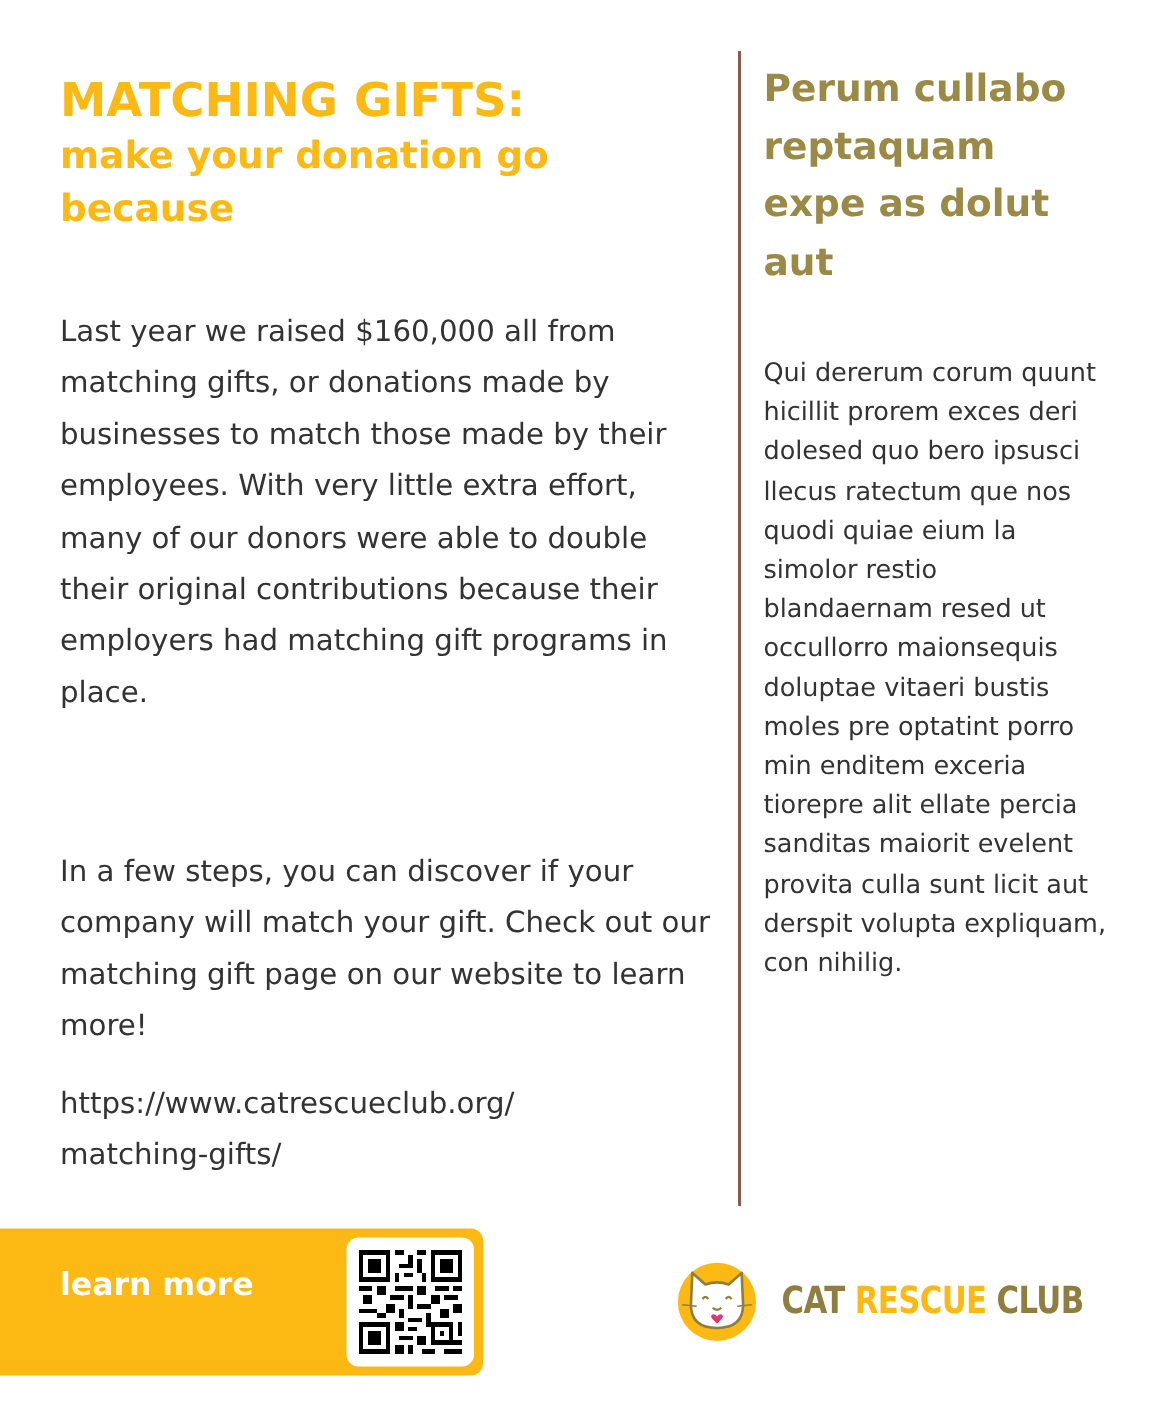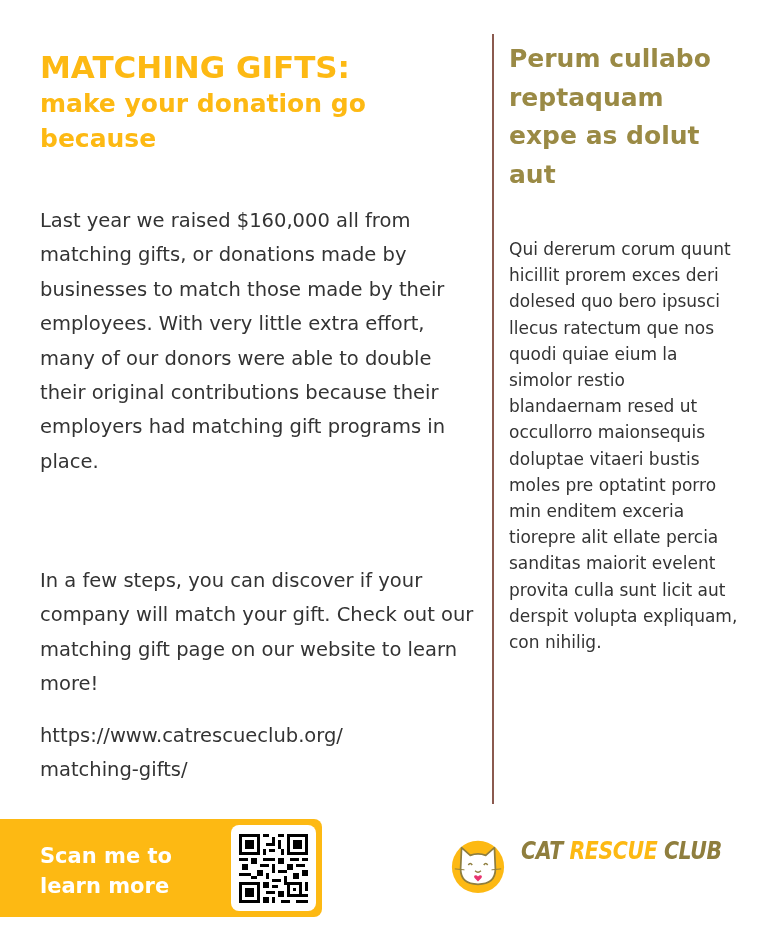--- a/index.html
+++ b/index.html
@@ -10,21 +10,21 @@
   .p1 { top:204px; }
   .p2 { top:564px; }
   .p3 { top:719px; }
   .divider { position:absolute; left:492px; top:34px; width:2px; height:770px; background:#8B5A4F; }
   .side-head { position:absolute; left:509px; top:40px; color:#9A8A45; font-weight:bold; font-size:25px; line-height:38.5px; width:230px; }
   .side-body { position:absolute; left:509px; top:236px; color:#333333; font-size:17px; line-height:26.2px; width:230px; }
   .scan-box { position:absolute; left:0; top:819px; width:322px; height:98px; background:#FDB913; border-radius:0 8px 8px 0; }
   .scan-text { position:absolute; left:40px; top:22px; color:#ffffff; font-weight:bold; font-size:21px; line-height:30px; }
   .qr-wrap { position:absolute; left:231px; top:6px; width:85px; height:86px; background:#fff; border-radius:8px; }
   .qr-wrap svg { position:absolute; left:8px; top:8px; }
-  .logo { position:absolute; left:449px; top:836px; height:60px; display:flex; align-items:flex-start;font-style:italic; }
+  .logo { position:absolute; left:449px; top:836px; height:60px; display:flex; align-items:center; }
   .logo-circle { width:58px; height:58px; }
   .logo-text { margin-left:14px; font-weight:bold; font-size:25px; letter-spacing:-0.5px; font-family:"DejaVu Sans", sans-serif; transform:scaleX(0.82); transform-origin:left center; white-space:nowrap; }
   .logo-cat, .logo-club { color:#8F7E3E; }
   .logo-rescue { color:#FDB913; }
 </style>
 </head>
 <body>
 
 <div class="title">MATCHING GIFTS:</div>
 <div class="subtitle">make your donation go because</div>
@@ -33,21 +33,20 @@
 <div class="body-text p2">In a few steps, you can discover if your company will match your gift. Check out our matching gift page on our website to learn more!</div>
 <div class="body-text p3" style="width:390px;">https://www.catrescueclub.org/ matching-gifts/</div>
 
 <div class="divider"></div>
 
 <div class="side-head">Perum cullabo reptaquam expe as dolut aut</div>
 <div class="side-body">Qui dererum corum quunt hicillit prorem exces deri dolesed quo bero ipsusci llecus ratectum que nos quodi quiae eium la simolor restio blandaernam resed ut occullorro maionsequis doluptae vitaeri bustis moles pre optatint porro min enditem exceria tiorepre alit ellate percia sanditas maiorit evelent provita culla sunt licit aut derspit volupta expliquam, con nihilig.</div>
 
 <div class="scan-box">
   <div class="scan-text">
-    <div>Scan me to</div>
     <div>learn more</div>
   </div>
   <div class="qr-wrap">
     <svg width="69" height="70" viewBox="0 0 23 23" shape-rendering="crispEdges">
       <rect width="23" height="23" fill="#fff"></rect>
       <g fill="#000">
         <rect x="0" y="0" width="7" height="7"></rect>
           <rect x="1" y="1" width="5" height="5" fill="#fff"></rect>
           <rect x="2" y="2" width="3" height="3"></rect>
         <rect x="16" y="0" width="7" height="7"></rect>

